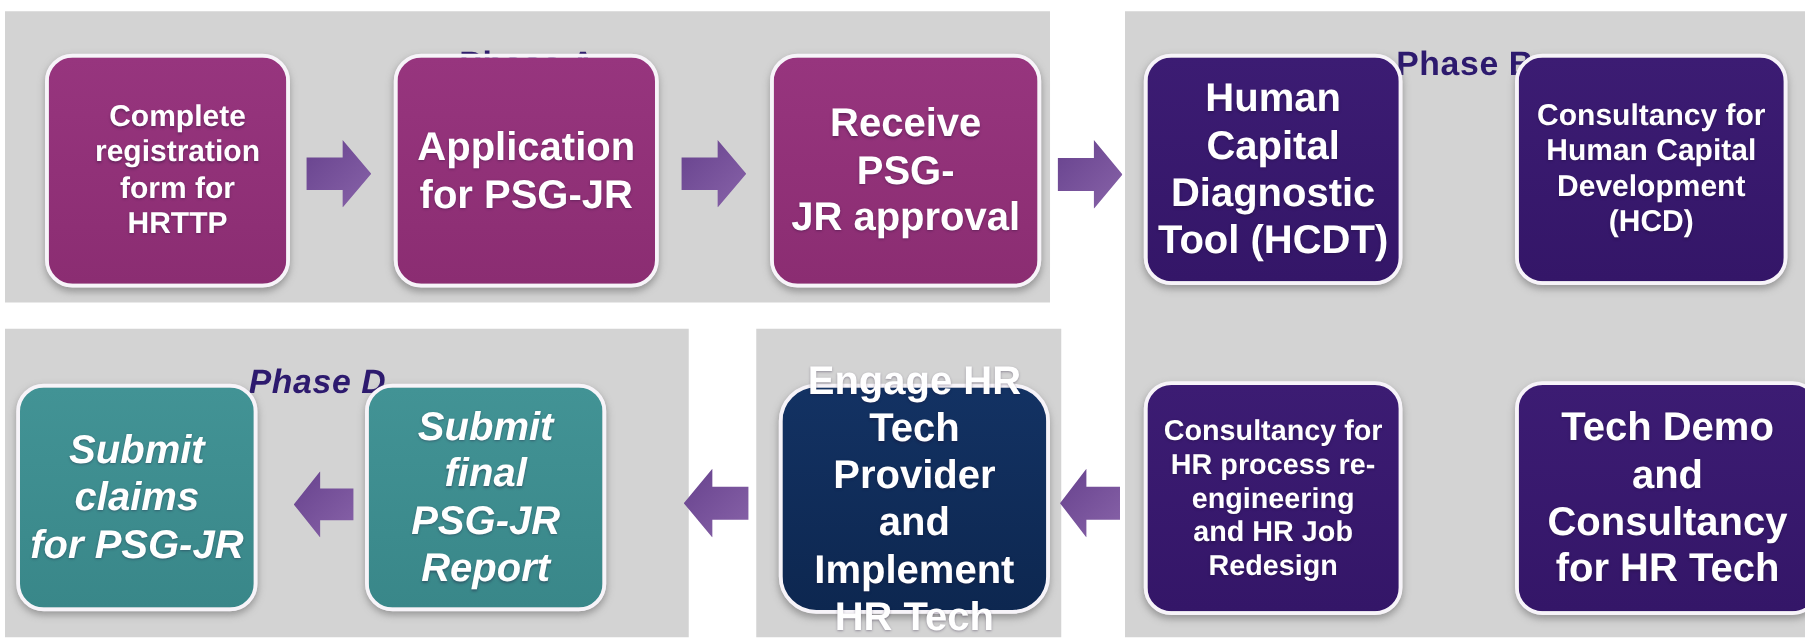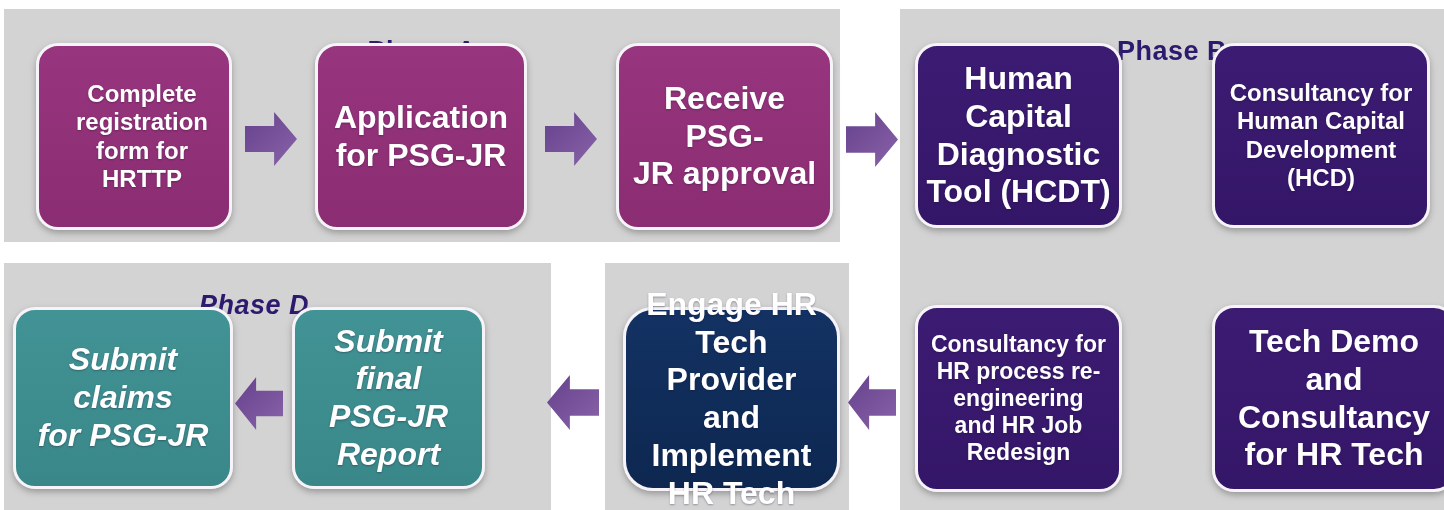--- a/index.html
+++ b/index.html
@@ -55,21 +55,21 @@
   
   #box-b1{left:15px;top:34px;width:207px;height:185px;}
   #box-b2{left:312px;top:34px;width:218px;height:185px;}
   #box-b3{left:15px;top:296px;width:207px;height:187px;}
   #box-b4{left:312px;top:296px;width:244px;height:187px;}
 
   
   #box-c1{left:18px;top:44px;width:217px;height:184px;}
 
   
-  #box-d1{left:9px;top:44px;width:220px;height:182px;}
+  #box-d1{left:9px;top:44px;width:193px;height:182px;}
   #arr-d1{left:231px;top:114px;width:48px;height:53px;}
   #box-d2{left:288px;top:44px;width:193px;height:182px;text-align:center;}
 
   
   #arr-a-to-b{left:846px;top:112px;width:52px;height:55px;}
   #arr-b-to-c{left:848px;top:375px;width:48px;height:55px;}
   #arr-c-to-d{left:547px;top:375px;width:52px;height:55px;}
 </style>
 </head>
 <body>

